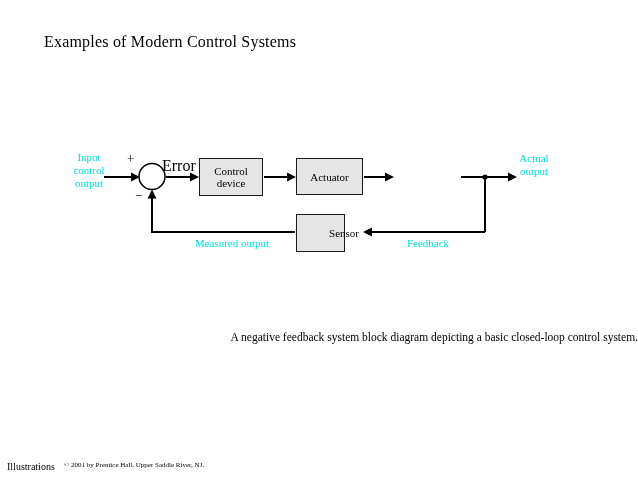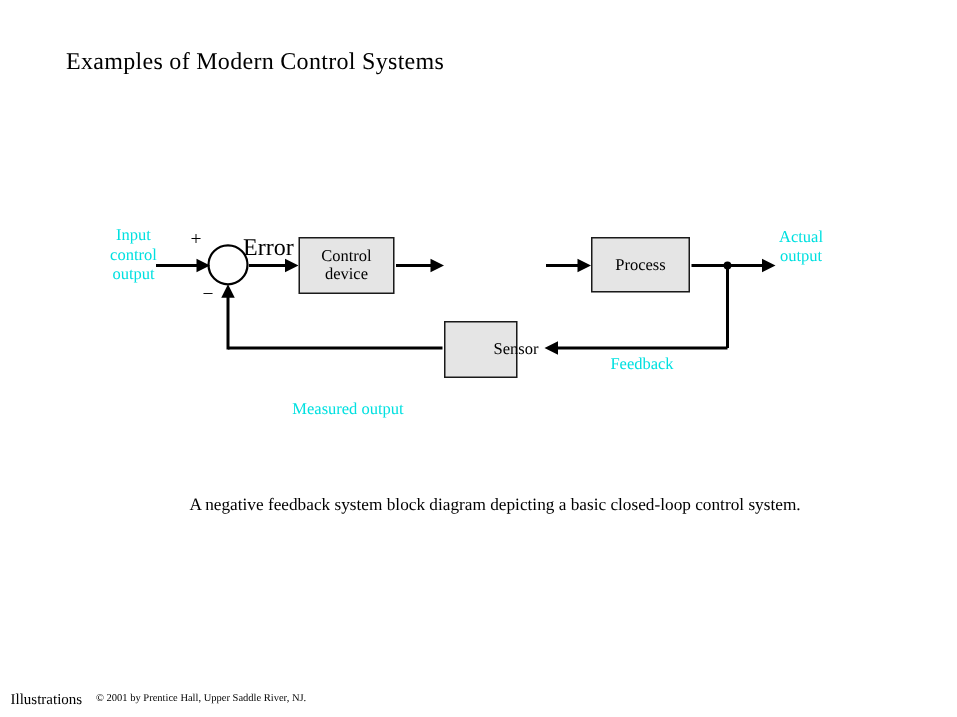--- a/index.html
+++ b/index.html
@@ -34,29 +34,29 @@
   .blk-process  { left: 394px; top: 158px; width: 66px; height: 37px; }
   .blk-sensor   { left: 296px; top: 214px; width: 45px; height: 38px; padding-left: 47px; }
   .cyan {
     color: var(--accent, #00e0e0);
     font-size: 11px; line-height: 13px;
     text-align: center;
     white-space: pre-line;
   }
   .lbl-input    { left: 62px;  top: 151px; width: 54px; }
   .lbl-actual   { left: 513px; top: 152px; width: 42px; }
-  .lbl-measured { left: 188px; top: 237px; width: 88px; white-space: nowrap; margin-top: 30px; }
+  .lbl-measured { left: 188px; top: 237px; width: 88px; white-space: nowrap; }
   .lbl-feedback { left: 401px; top: 237px; width: 54px; white-space: nowrap; }
   .sign { font-size: 13px; line-height: 13px; }
   .sign-plus  { left: 127px; top: 152px; }
   .sign-minus { left: 135px; top: 189px; }
   .lbl-error { left: 162px; top: 157px; font-size: 16px; white-space: nowrap; }
   .caption {
     left: 22px; top: 330px; width: 616px;
-    text-align: center;
+    text-align: right;
     font-size: 11.5px; line-height: 14px;
   }
   .footer-label { left: 7px;  top: 461px; font-size: 10px; }
   .footer-copy  { left: 64px; top: 461px; font-size: 7px; }
 </style>
 </head>
 <body>
 
 <div class="slide">
 
@@ -82,21 +82,21 @@
       <polygon points="394,177 385,172.5 385,181.5"></polygon>
       <polygon points="517,177 508,172.5 508,181.5"></polygon>
       <polygon points="363,232 372,227.5 372,236.5"></polygon>
       <polygon points="152,189.5 147.5,198.5 156.5,198.5"></polygon>
       <circle cx="485" cy="177" r="2.6"></circle>
     </g>
   </svg>
 
   <div class="abs block blk-control">Control
 device</div>
-  <div class="abs block blk-process">Process</div>
+  <div class="abs block blk-actuator">Actuator</div>
   <div class="abs block blk-sensor">Sensor</div>
 
   <div class="abs cyan lbl-input">Input
 control
 output</div>
   <div class="abs sign sign-plus">+</div>
   <div class="abs sign sign-minus">−</div>
   <div class="abs lbl-error">Error</div>
   <div class="abs cyan lbl-actual">Actual
 output</div>

